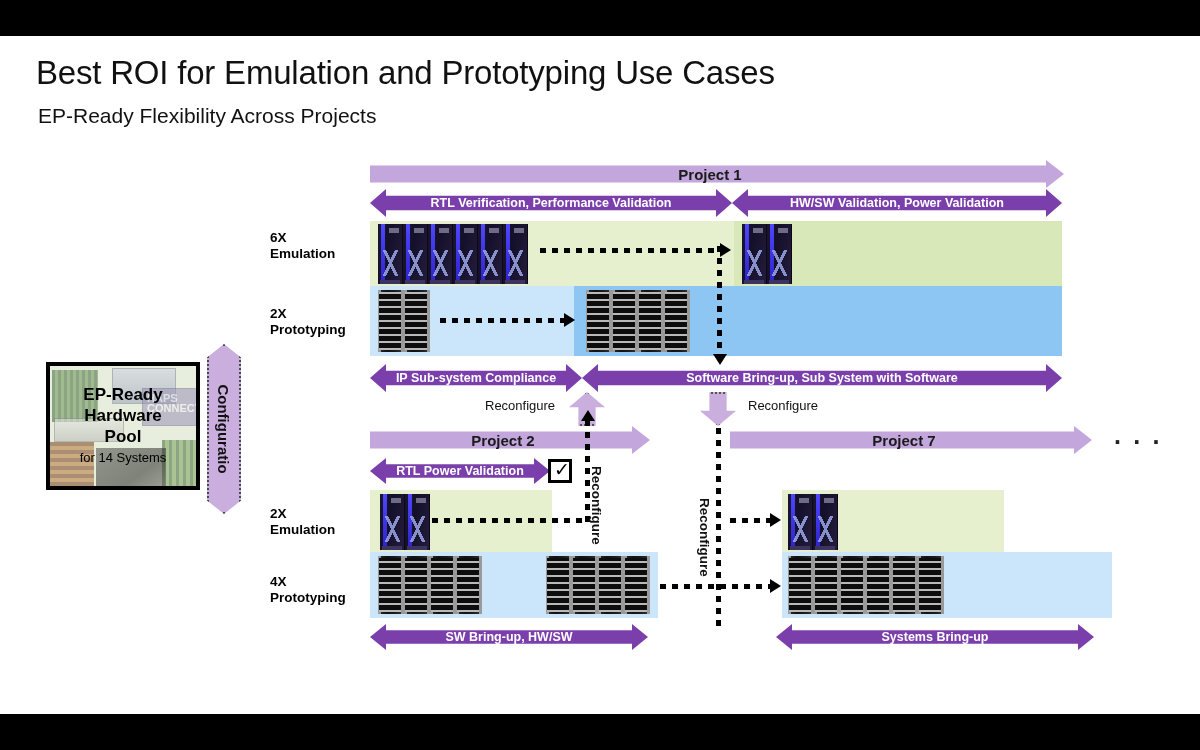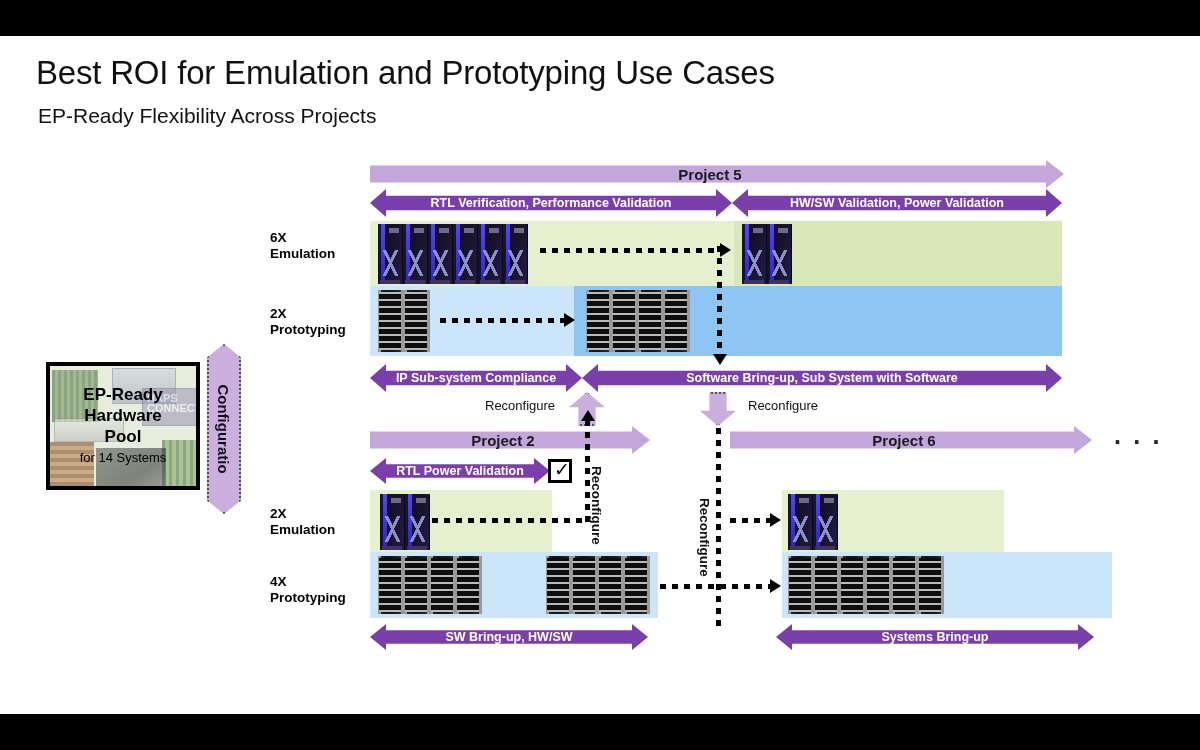--- a/index.html
+++ b/index.html
@@ -194,21 +194,21 @@
     </div>
   </div>
 
   <div id="config">
     <div class="shape"></div>
     <div class="lbl">Configuratio</div>
   </div>
 
   <div class="pbar" style="left:370px;top:124px;width:694px;height:28px;">
     <div class="body"></div>
-    <div class="txt">Project 5</div>
+    <div class="txt">Project 1</div>
   </div>
 
   <div class="abar both" style="left:370px;top:153px;width:362px;height:28px;">
     <div class="body"></div>
     <div class="txt">RTL Verification, Performance Validation</div>
   </div>
 
   <div class="abar both" style="left:732px;top:153px;width:330px;height:28px;">
     <div class="body"></div>
     <div class="txt">HW/SW Validation, Power Validation</div>
@@ -427,21 +427,21 @@
   <div class="dh" style="left:432px;top:482px;width:150px;"></div>
   <div class="dv" style="left:585px;top:384px;height:102px;"></div>
   <div class="ahead-u" style="left:581px;top:374px;"></div>
   <div class="vlbl" style="left:604px;top:430px;transform:rotate(90deg);">Reconfigure</div>
 
   <div class="dv" style="left:716px;top:392px;height:198px;"></div>
   <div class="vlbl" style="left:712px;top:462px;transform:rotate(90deg);">Reconfigure</div>
 
   <div class="pbar" style="left:730px;top:390px;width:362px;height:28px;">
     <div class="body"></div>
-    <div class="txt">Project 6</div>
+    <div class="txt">Project 7</div>
   </div>
   <div id="ellip" style="left:1114px;top:392px;">· · ·</div>
 
 
   <div class="band em" style="left:782px;top:454px;width:222px;height:62px;"></div>
   <div class="rackgrp" style="left:788px;top:458px;height:56px;">
     <div class="zrack">
         <div class="stripe"></div>
         <div class="scr"></div>
         <div class="sw"></div>

